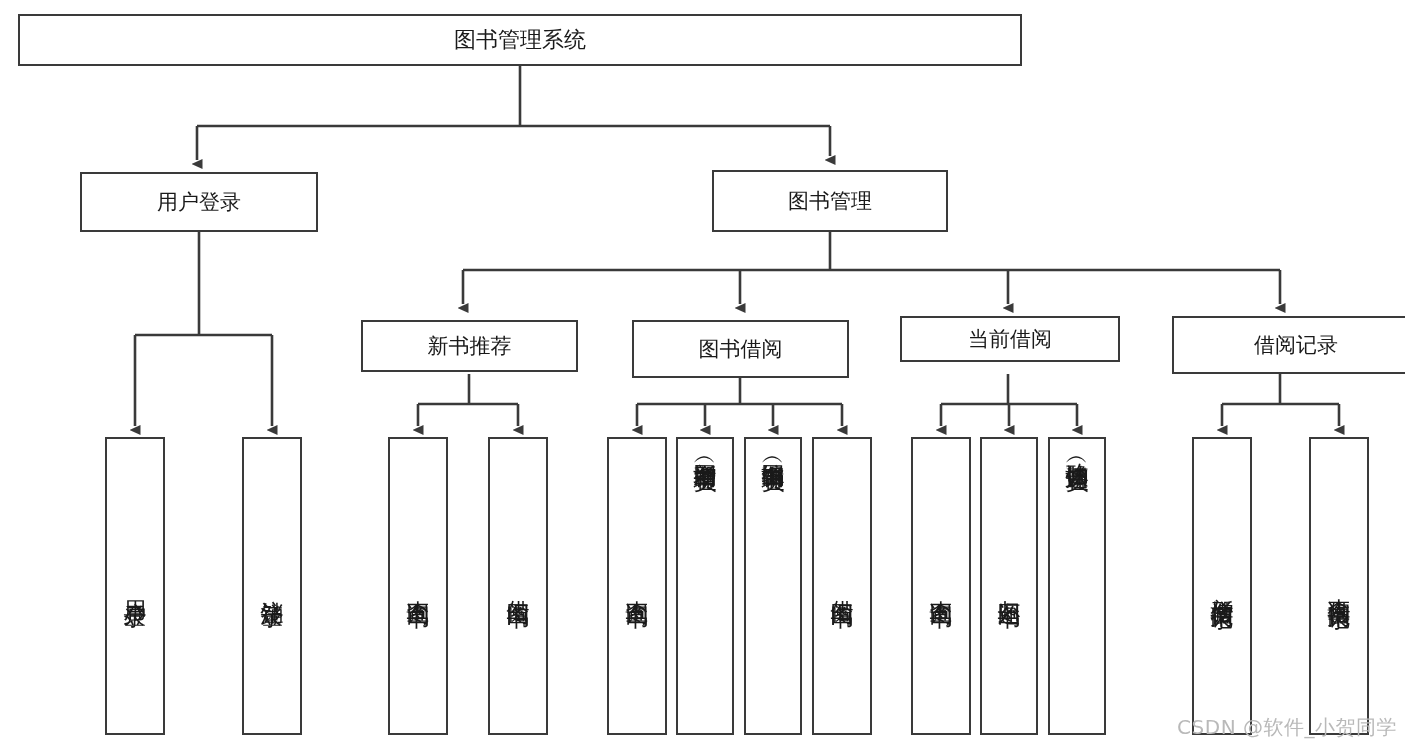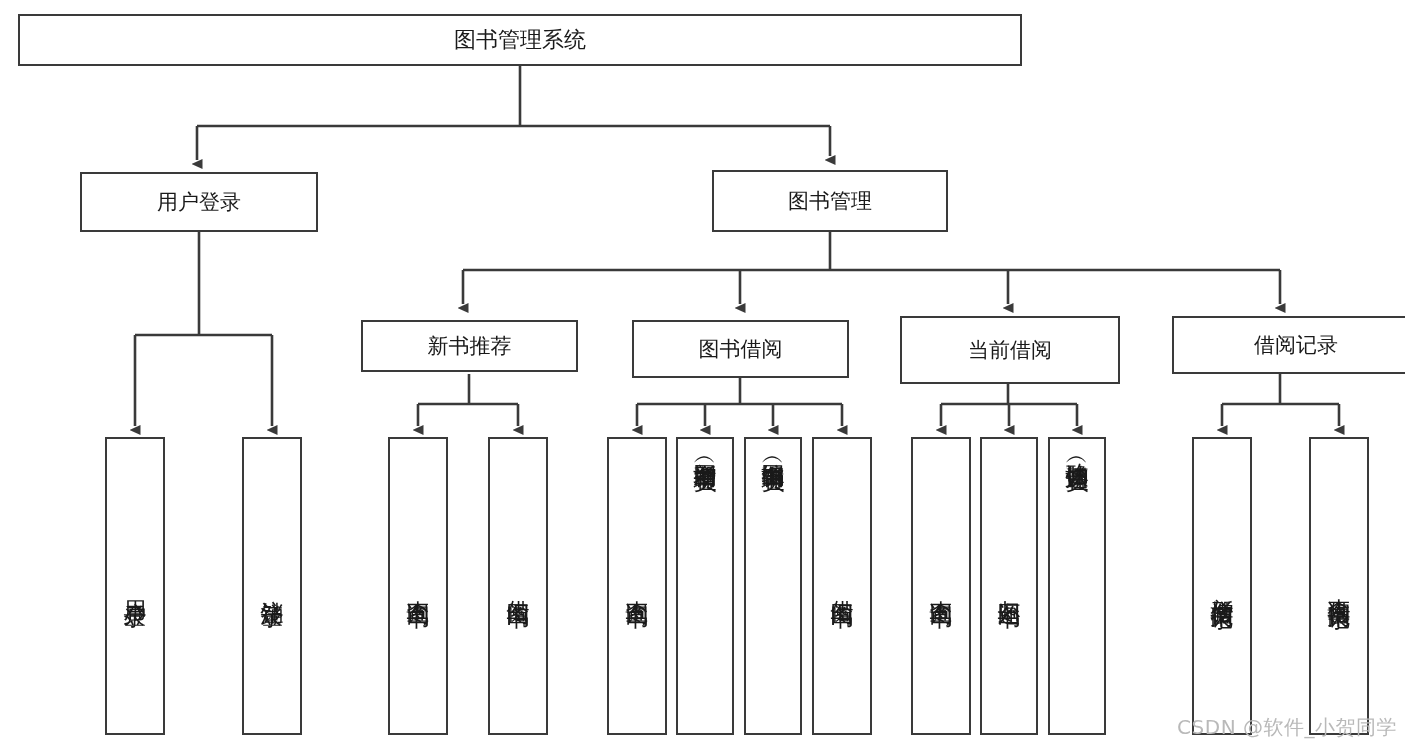--- a/index.html
+++ b/index.html
@@ -145,21 +145,21 @@
   <div class="node h" style="left:712px; top:170px; width:236px; height:62px;">
     <span class="cap">图书管理</span>
   </div>
 
   <div class="node h" style="left:361px; top:320px; width:217px; height:52px;">
     <span class="cap">新书推荐</span>
   </div>
   <div class="node h" style="left:632px; top:320px; width:217px; height:58px;">
     <span class="cap">图书借阅</span>
   </div>
-  <div class="node h" style="left:900px; top:316px; width:220px; height:68px;">
+  <div class="node h" style="left:900px; top:316px; width:220px; height:46px;">
     <span class="cap">当前借阅</span>
   </div>
   <div class="node h" style="left:1172px; top:316px; width:248px; height:58px;">
     <span class="cap">借阅记录</span>
   </div>
 
   <div class="node v centered" style="left:105px; top:437px; width:60px; height:298px;">
     <span class="cap">用户登录</span>
   </div>
   <div class="node v centered" style="left:242px; top:437px; width:60px; height:298px;">

